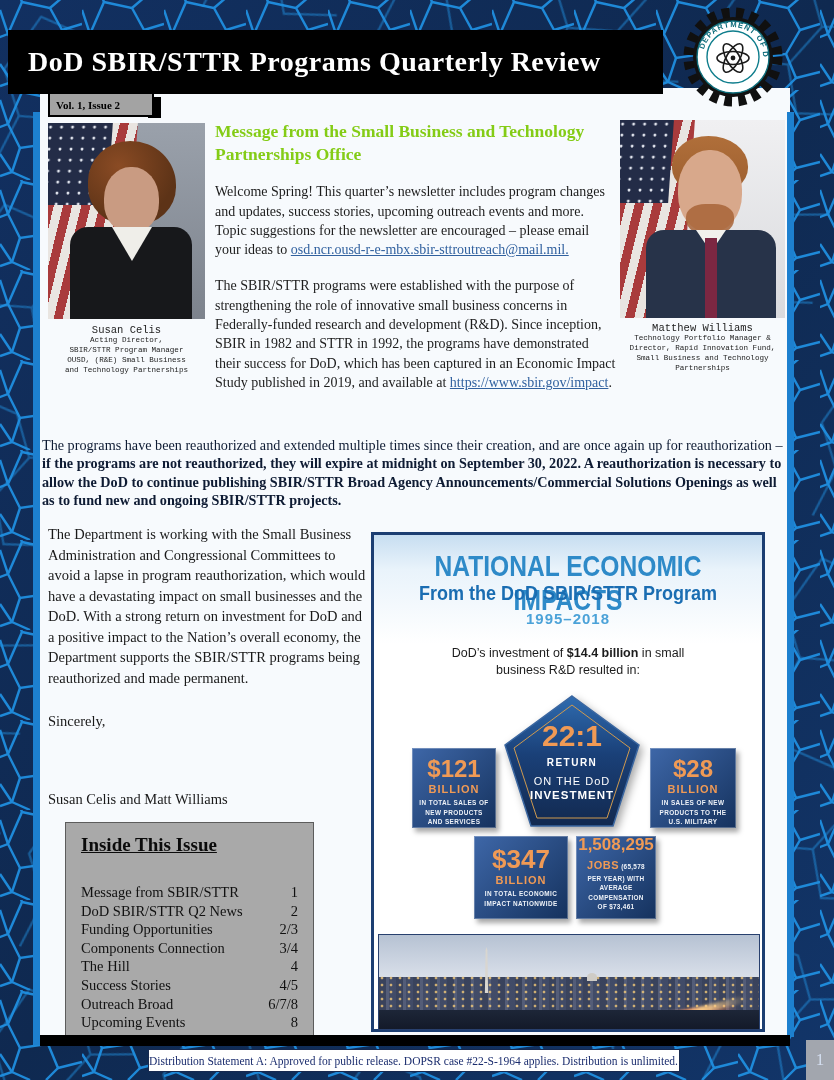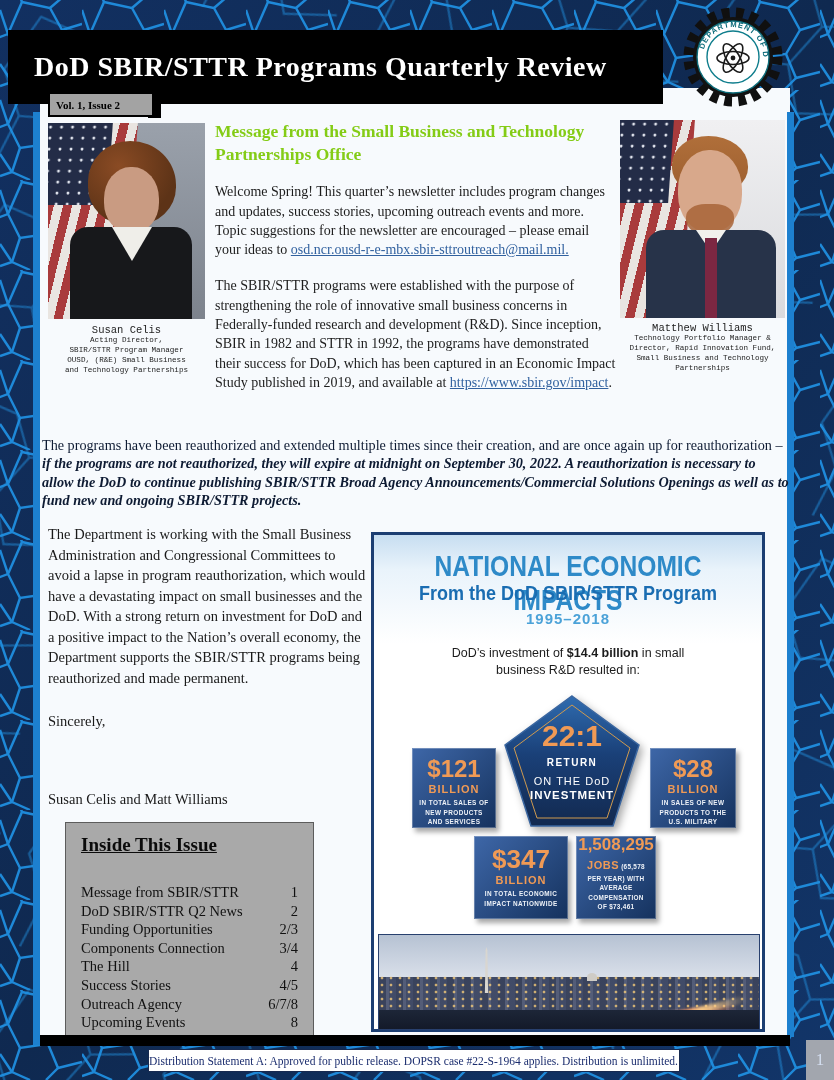--- a/index.html
+++ b/index.html
@@ -10,22 +10,22 @@
   
   #bg{position:absolute;inset:0;z-index:0;}
 
   
   .page{left:40px;top:88px;width:750px;height:957px;background:#f7fafd;z-index:1;}
   .page-bottom{left:40px;top:1035px;width:750px;height:11px;background:#000;z-index:3;}
   .bar-left{left:33px;top:112px;width:7px;height:933px;background:#1d80cf;z-index:1;}
   .bar-right{left:787px;top:112px;width:7px;height:925px;background:#1d80cf;z-index:1;}
 
   
-  .header-bar{left:8px;top:30px;width:655px;height:74px;background:#000;z-index:4;
-              display:flex;align-items:center;padding-left:26px;box-sizing:border-box;}
+  .header-bar{left:8px;top:30px;width:655px;height:64px;background:#000;z-index:4;
+              display:flex;align-items:center;padding-left:20px;box-sizing:border-box;}
   .header-title{color:#fff;font-size:28px;font-weight:bold;letter-spacing:.5px;}
   .seal{left:682px;top:6px;width:102px;height:102px;z-index:5;}
   .vol-box{left:48px;top:92px;width:96px;height:21px;background:#a3a3a3;border:2px solid #000;
            display:flex;align-items:center;padding-left:6px;z-index:5;
            font-size:11px;font-weight:bold;}
   .vol-tab{left:148px;top:97px;width:13px;height:21px;background:#000;z-index:4;}
 
   
   .photo{overflow:hidden;z-index:2;}
   .photo-susan{left:48px;top:123px;width:157px;height:196px;background:linear-gradient(180deg,#9aa1ab,#7d838d);}
@@ -66,21 +66,21 @@
   .cap-line{font-size:7.6px;line-height:1.3;}
 
   
   .msg{left:215px;top:120px;width:402px;z-index:2;}
   .msg-heading{font-size:17.5px;font-weight:bold;line-height:1.32;color:#84cc16;margin:0 0 16px 0;}
   .msg p{font-size:14px;line-height:1.38;color:#1c1c1c;margin:0 0 17px 0;}
   a.doclink{color:#31619f;text-decoration:underline;cursor:pointer;}
 
   
   .reauth{left:42px;top:436px;width:748px;z-index:2;font-size:14.2px;line-height:1.3;color:#0e1b33;}
-  .reauth .em{font-weight:bold;font-style:italic;}
+  .reauth .em{font-weight:bold;}
 
   
   .letter{left:48px;top:524px;width:320px;z-index:2;font-size:14.5px;line-height:1.42;color:#191919;}
   .letter .closing{margin-top:22px;}
   .letter .signature{margin-top:58px;}
 
   
   .toc{left:65px;top:822px;width:249px;height:216px;background:#a9a9a9;border:1px solid #5c5c5c;
        box-sizing:border-box;padding:11px 15px;z-index:2;}
   .toc-heading{font-size:19px;font-weight:bold;text-decoration:underline;color:#0b0b0b;}
@@ -295,21 +295,21 @@
       </div>
     <div class="toc-row">
         <span>The Hill</span>
         <span>4</span>
       </div>
     <div class="toc-row">
         <span>Success Stories</span>
         <span>4/5</span>
       </div>
     <div class="toc-row">
-        <span>Outreach Agency</span>
+        <span>Outreach Broad</span>
         <span>6/7/8</span>
       </div>
     <div class="toc-row">
         <span>Upcoming Events</span>
         <span>8</span>
       </div>
   </div>
 </div>
 
 <div class="abs info">

